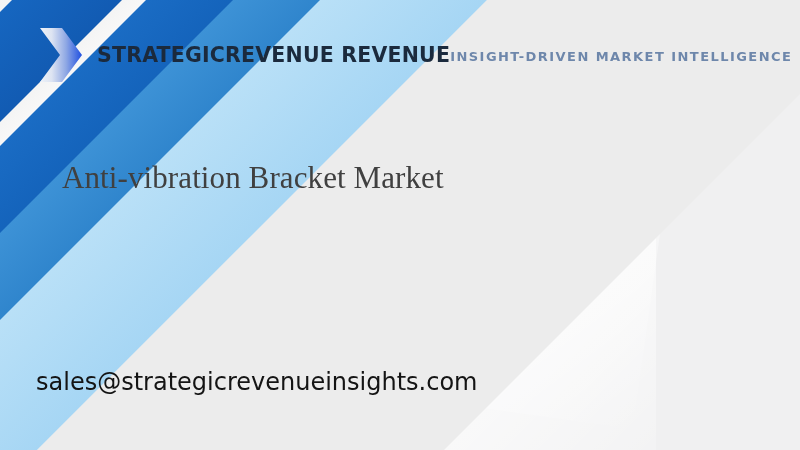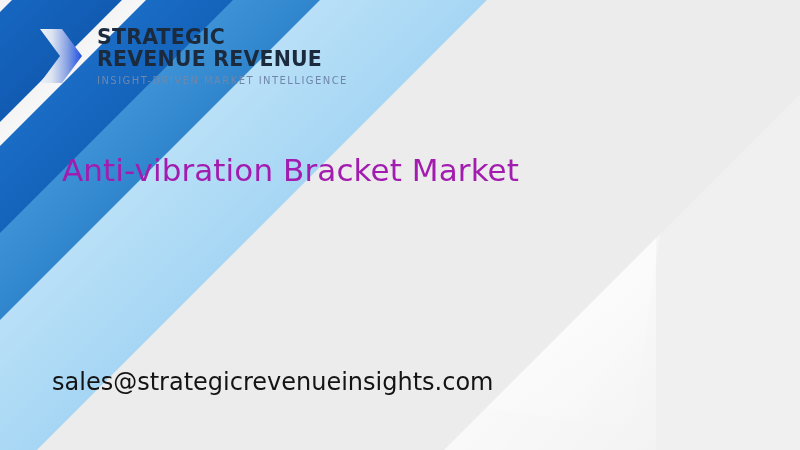--- a/index.html
+++ b/index.html
@@ -118,52 +118,53 @@
     top: 26px;
     display: flex;
     align-items: center;
     gap: 13px;
   }
   .chevron-icon {
     width: 46px;
     height: 58px;
     flex: none;
   }
-  .logo-text { display: flex; flex-direction: column; }
+  .logo-text { display: flex; flex-direction: row; }
   .logo-line {
     font-weight: 700;
     font-size: 20.5px;
     line-height: 1.08;
     letter-spacing: .2px;
     color: #1b2a3d;
     white-space: nowrap;
   }
   .logo-tagline {
     margin-top: 5px;
-    font-size: 10px;
-    font-weight: 400;
+    font-size: 13px;
+    font-weight: 700;
     letter-spacing: 1.45px;
     color: #6e87ab;
     white-space: nowrap;
   }
 
   
   .headline {
     position: absolute;
     left: 62px;
-    top: 152px;
+    top: 160px;
     font-size: 31px;
     font-weight: 400;
-    color: #a21caf;
+    color: #404040;
     letter-spacing: .1px;
     white-space: nowrap;
+    font-family: Liberation Serif, serif;
   }
   .contact-email {
     position: absolute;
-    left: 52px;
+    left: 36px;
     top: 368px;
     font-size: 24px;
     font-weight: 400;
     color: #141414;
     letter-spacing: 0;
     white-space: nowrap;
   }
 </style>
 </head>
 <body>

